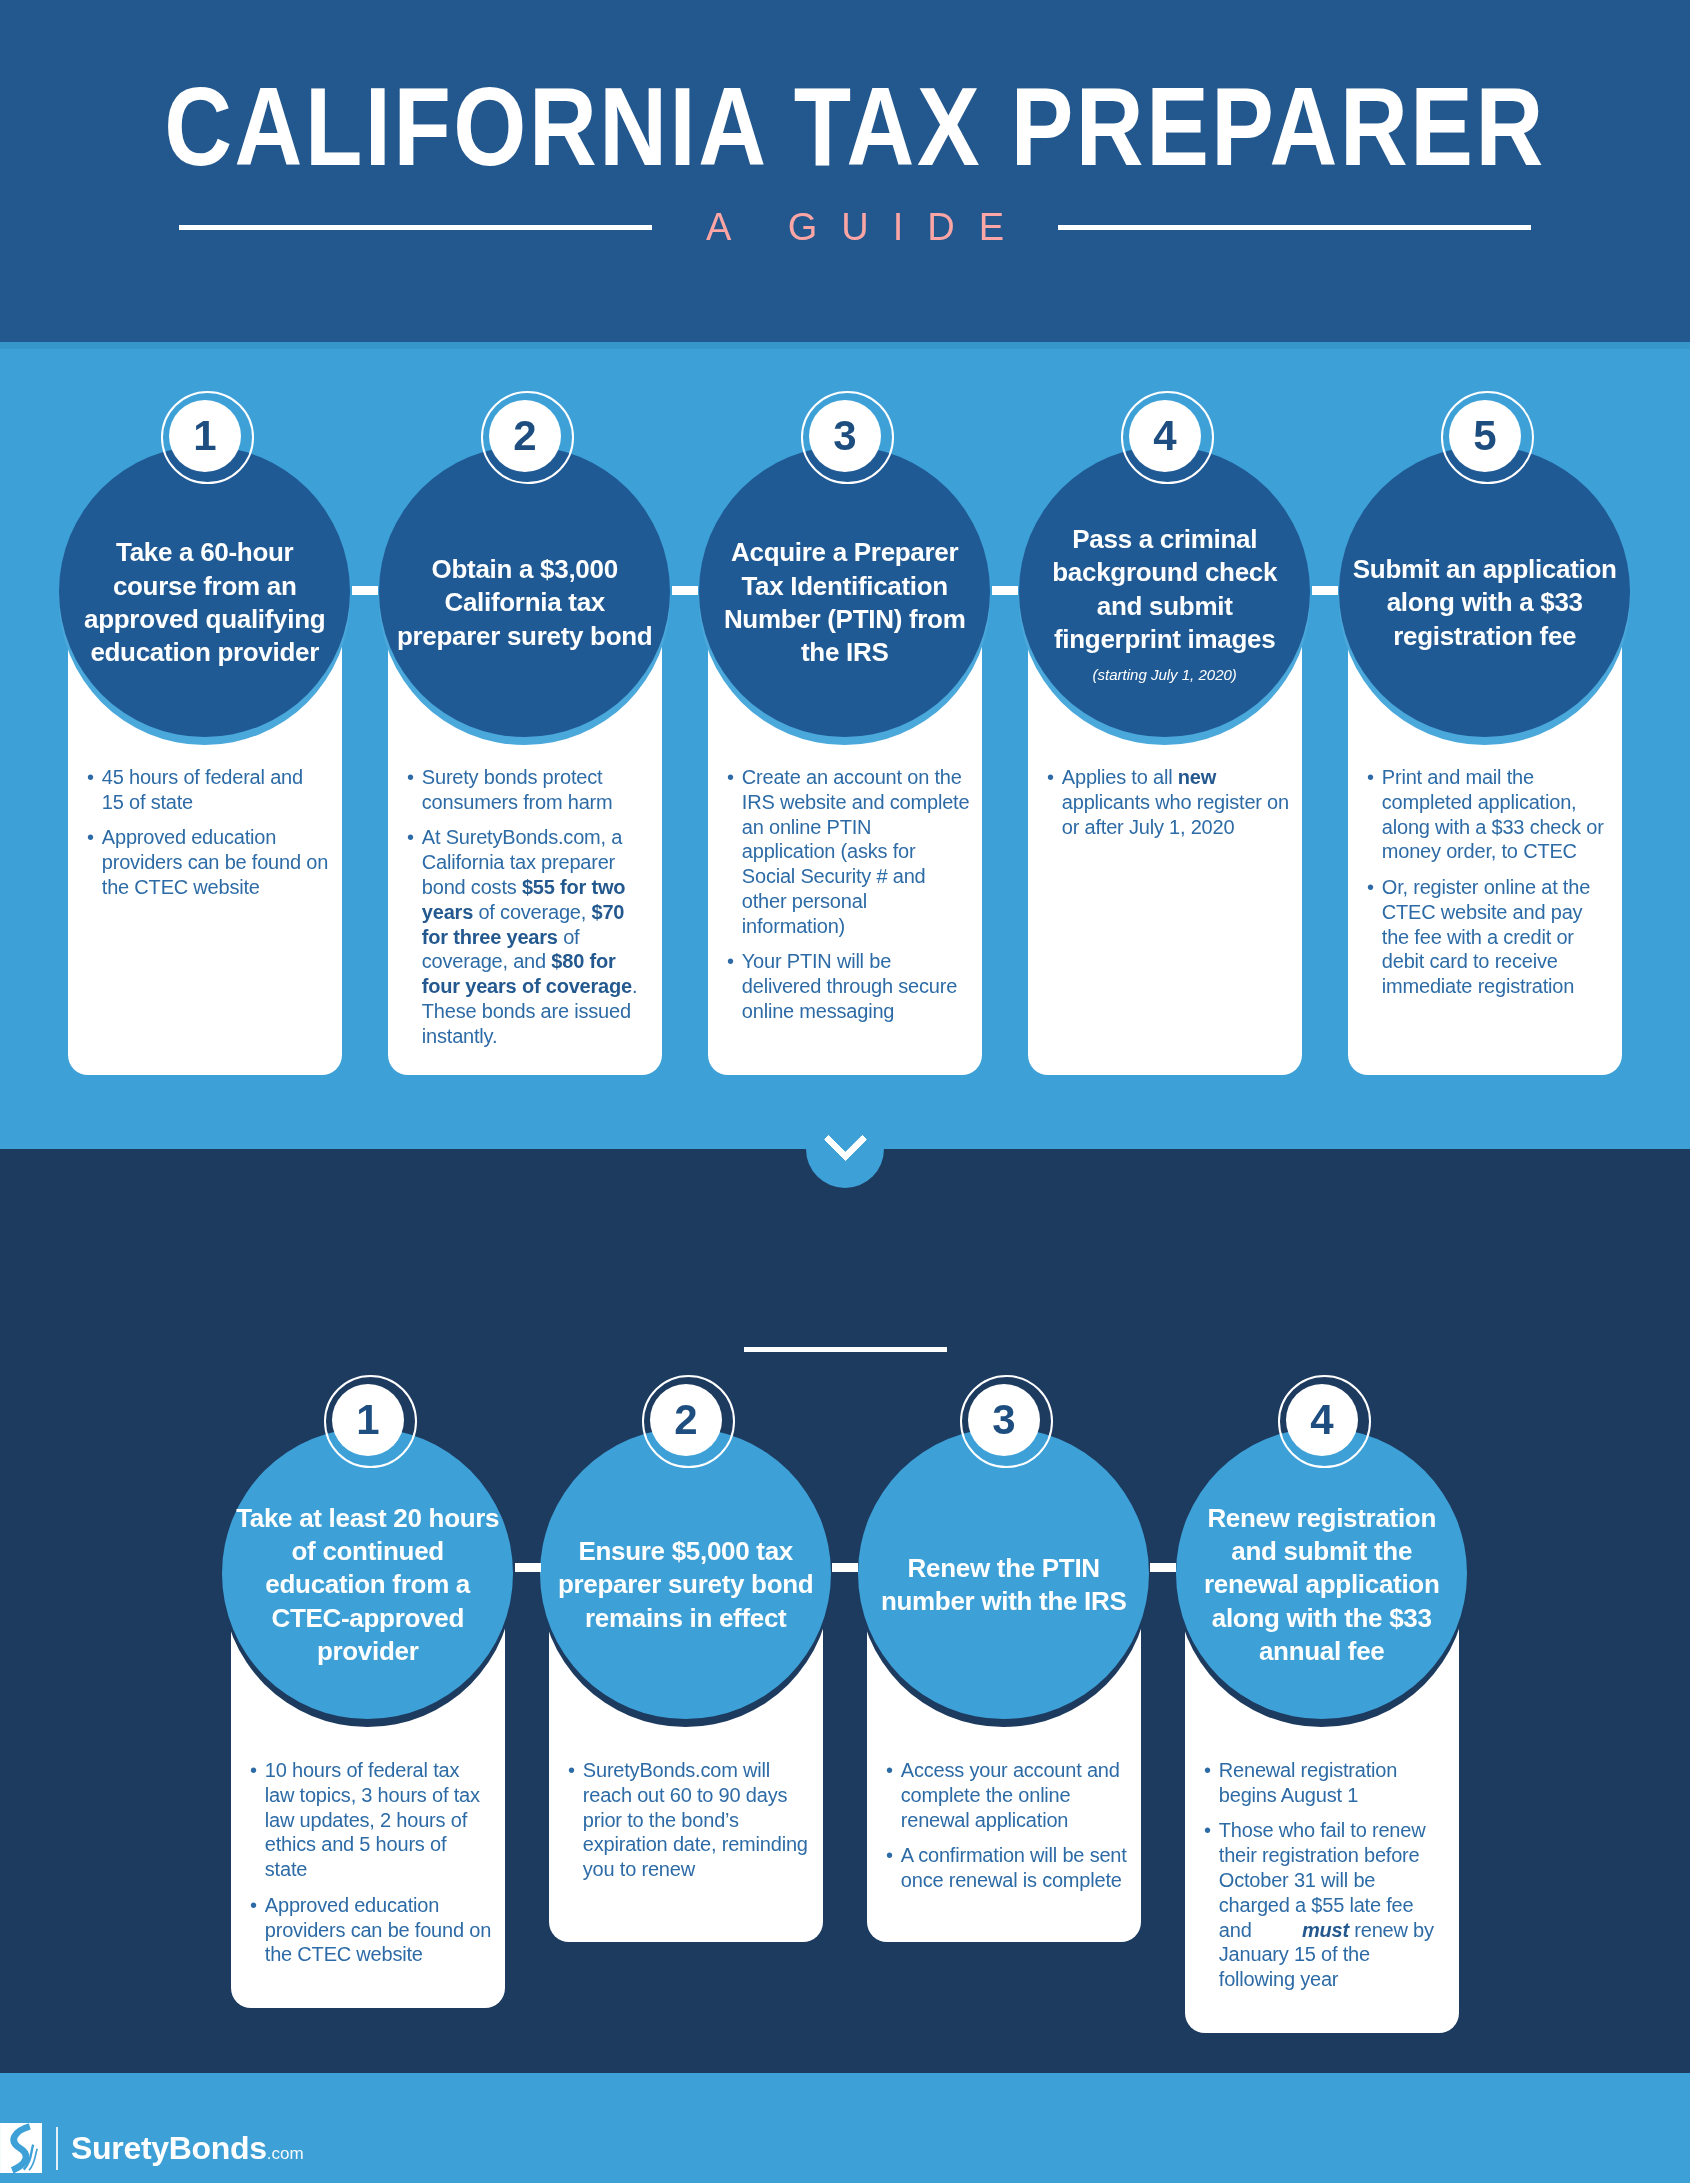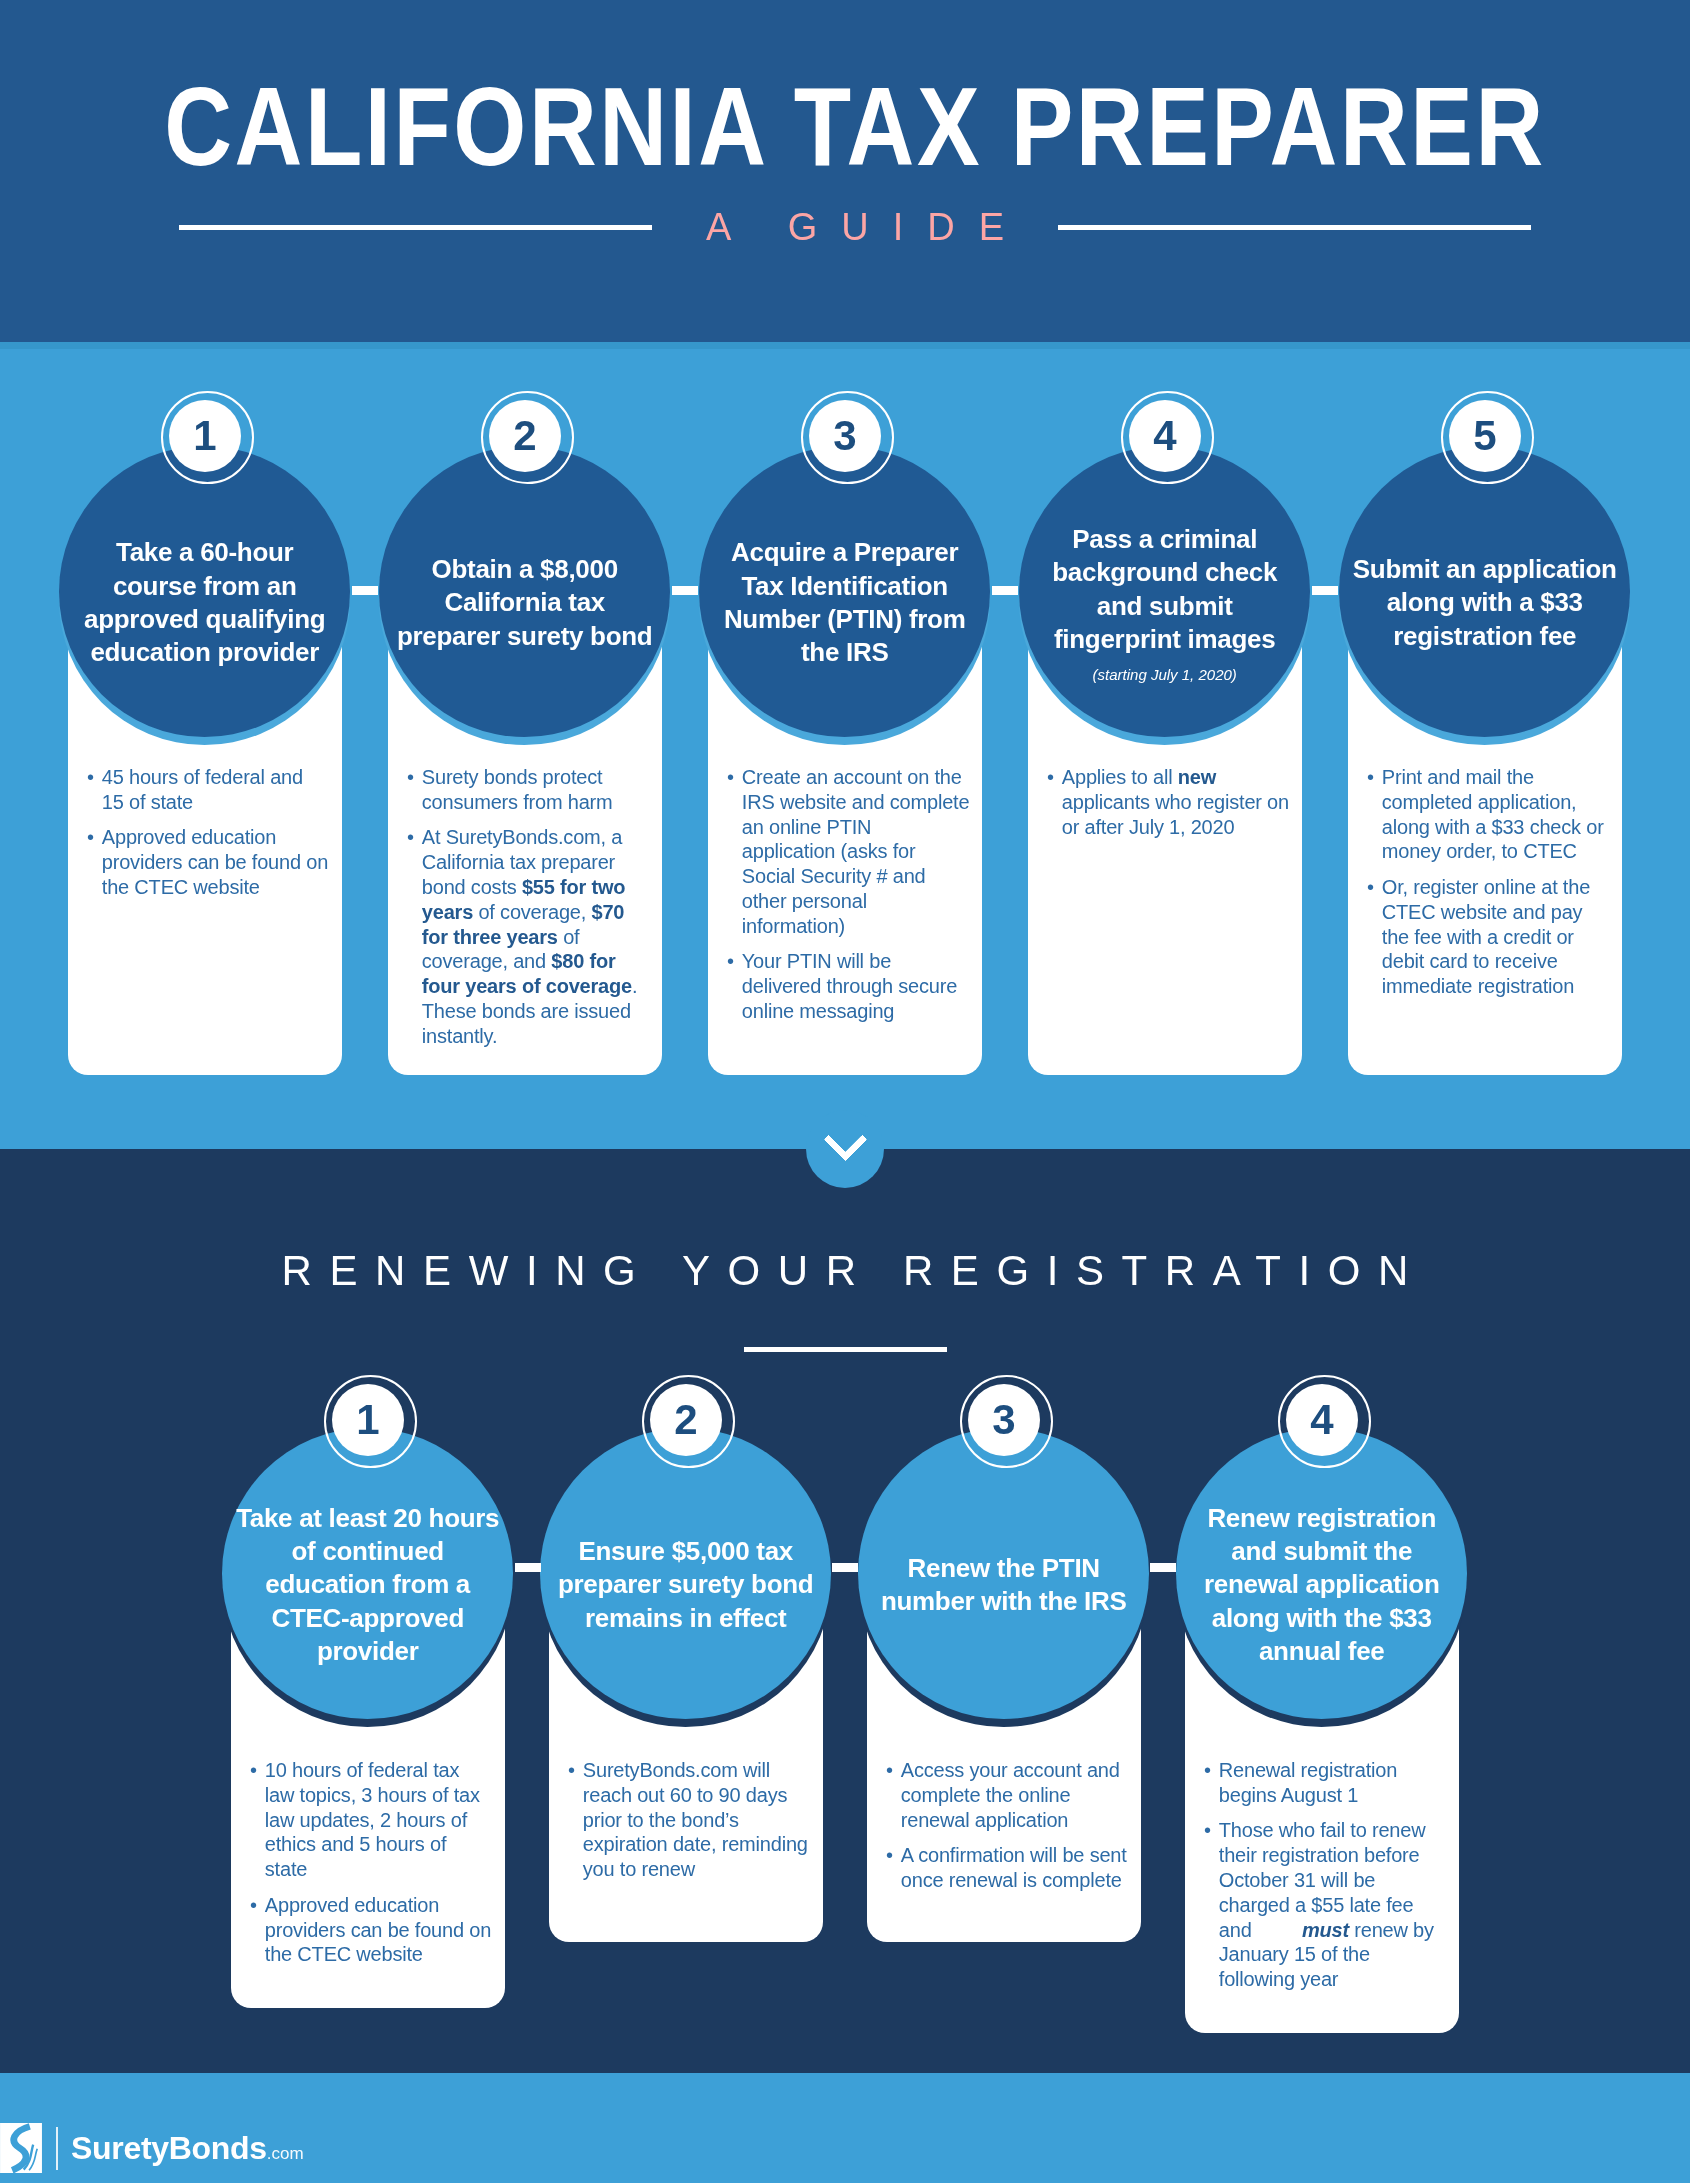--- a/index.html
+++ b/index.html
@@ -123,21 +123,21 @@
         </ul>
     </div>
   </div>
 
   <div class="tcol" style="left:388px">
     <div class="ring"></div>
     <div class="badge">
         <span>2</span>
       </div>
     <div class="circle">
-      <div class="head">Obtain a $8,000 California tax preparer surety bond</div>
+      <div class="head">Obtain a $3,000 California tax preparer surety bond</div>
     </div>
     <div class="card">
       <ul class="bullets">
           <li>
             <span class="dot">•</span>
             <span class="btxt"><span>Surety bonds protect consumers from harm</span></span>
           </li>
           <li>
             <span class="dot">•</span>
             <span class="btxt"><span>At SuretyBonds.com, a California tax preparer bond costs </span><span class="b">$55 for two years</span><span> of coverage, </span><span class="b">$70 for three years</span><span> of coverage, and </span><span class="b">$80 for four years of coverage</span><span>. These bonds are issued instantly.</span></span>
@@ -210,21 +210,20 @@
   </div>
 
   <div class="dash" style="left:352px;top:586px"></div>
   <div class="dash" style="left:672px;top:586px"></div>
   <div class="dash" style="left:992px;top:586px"></div>
   <div class="dash" style="left:1312px;top:586px"></div>
 
   <div class="teardrop"></div>
   <div class="chev"></div>
 
-  <div class="rtitle">RENEWING YOUR REGISTRATION</div>
   <div class="runderline"></div>
 
   <div class="rcol" style="left:231px">
     <div class="ring"></div>
     <div class="badge">
         <span>1</span>
       </div>
     <div class="circle">
       <div class="head">Take at least 20 hours of continued education from a CTEC-approved provider</div>
     </div>

